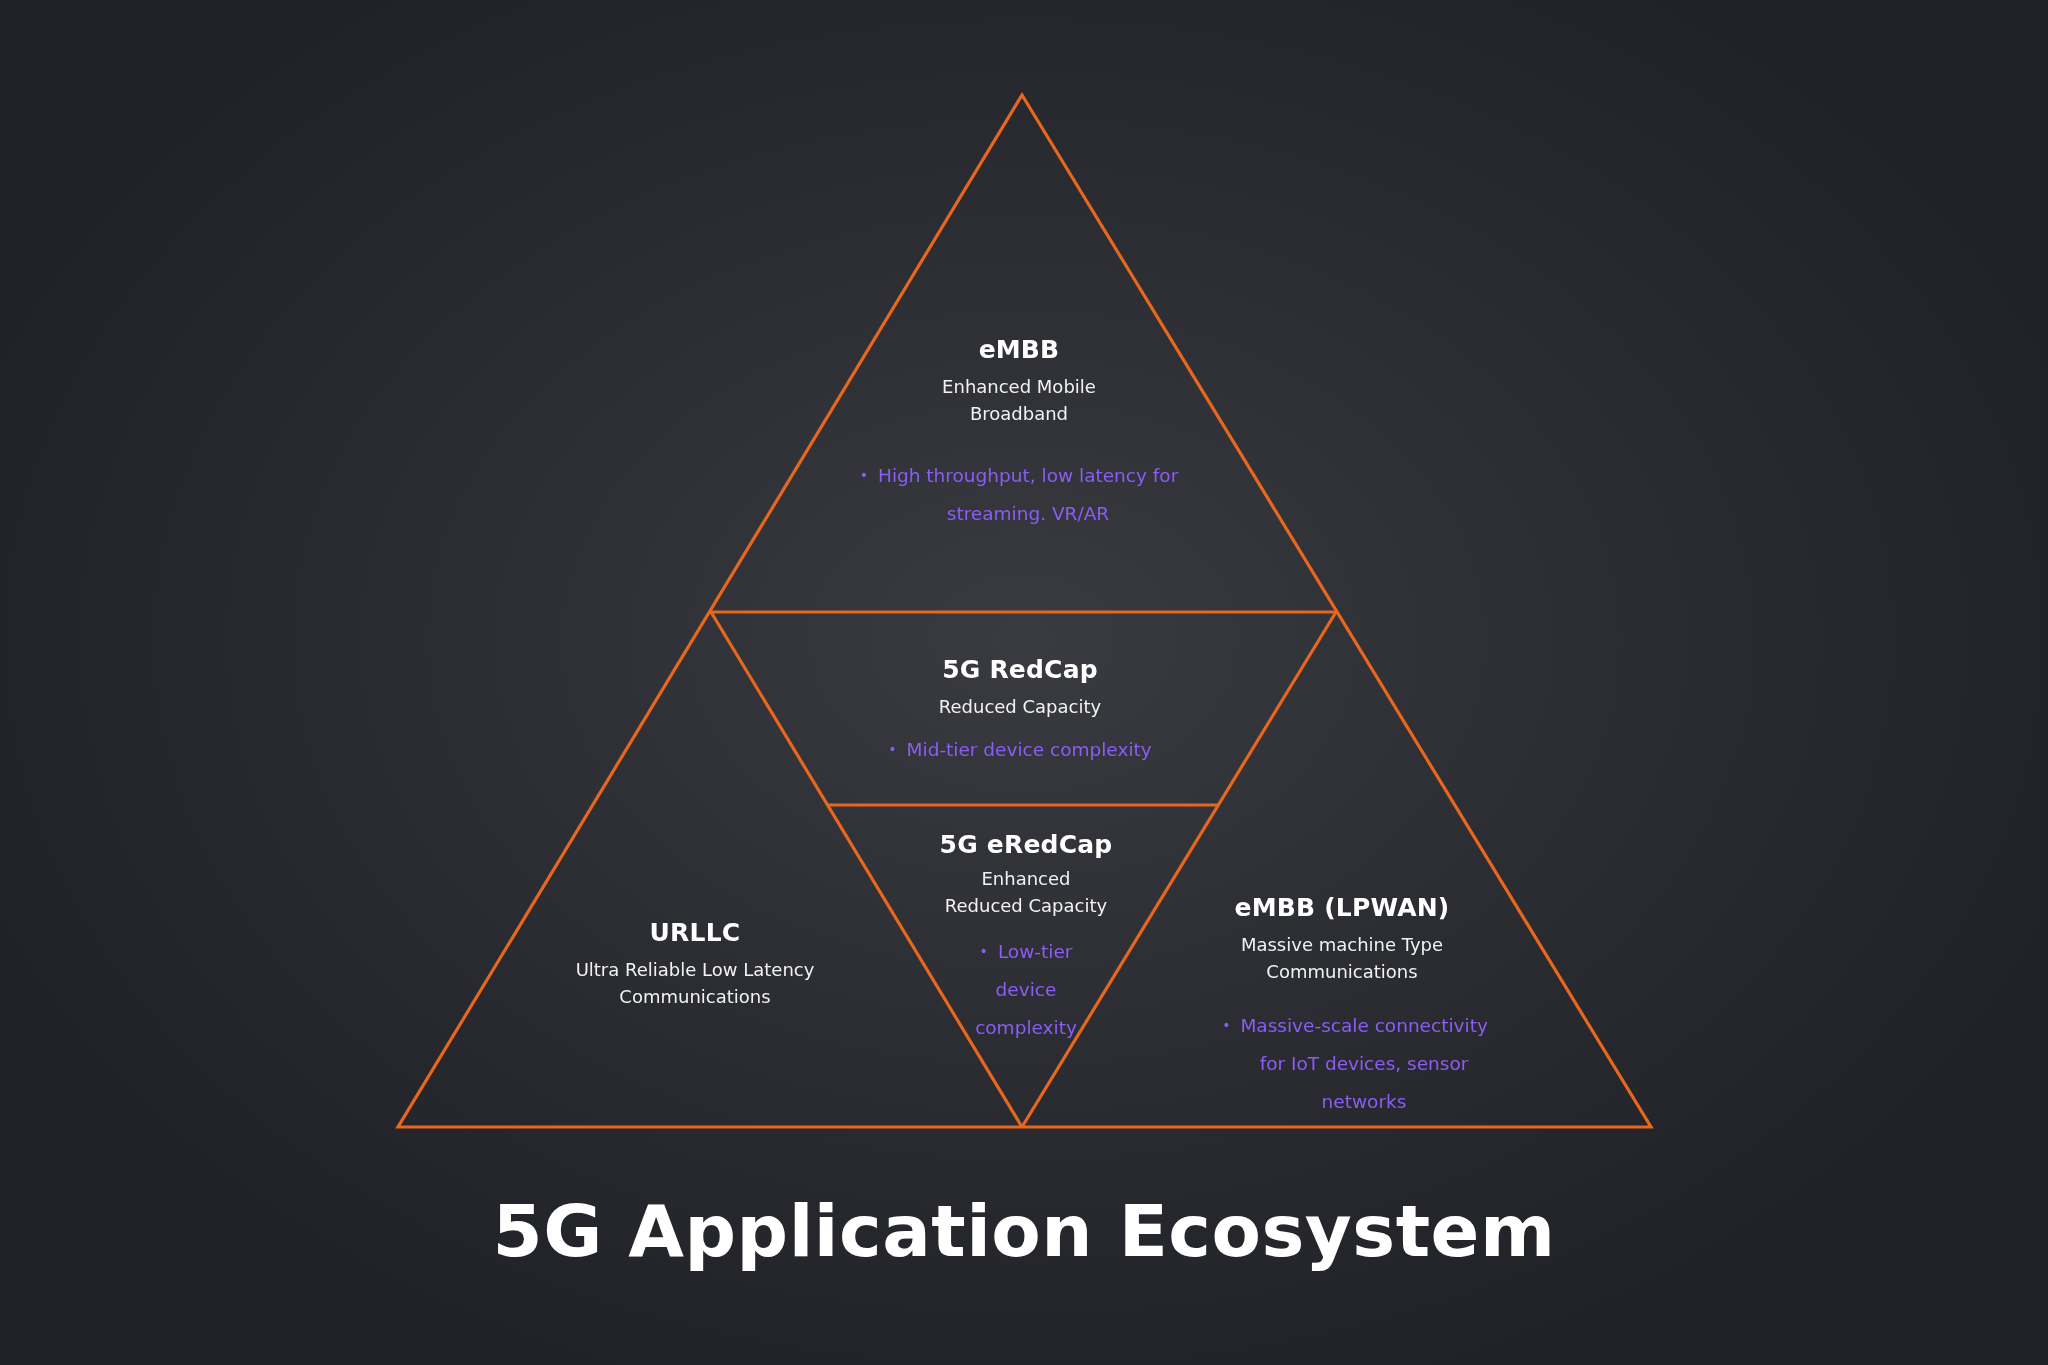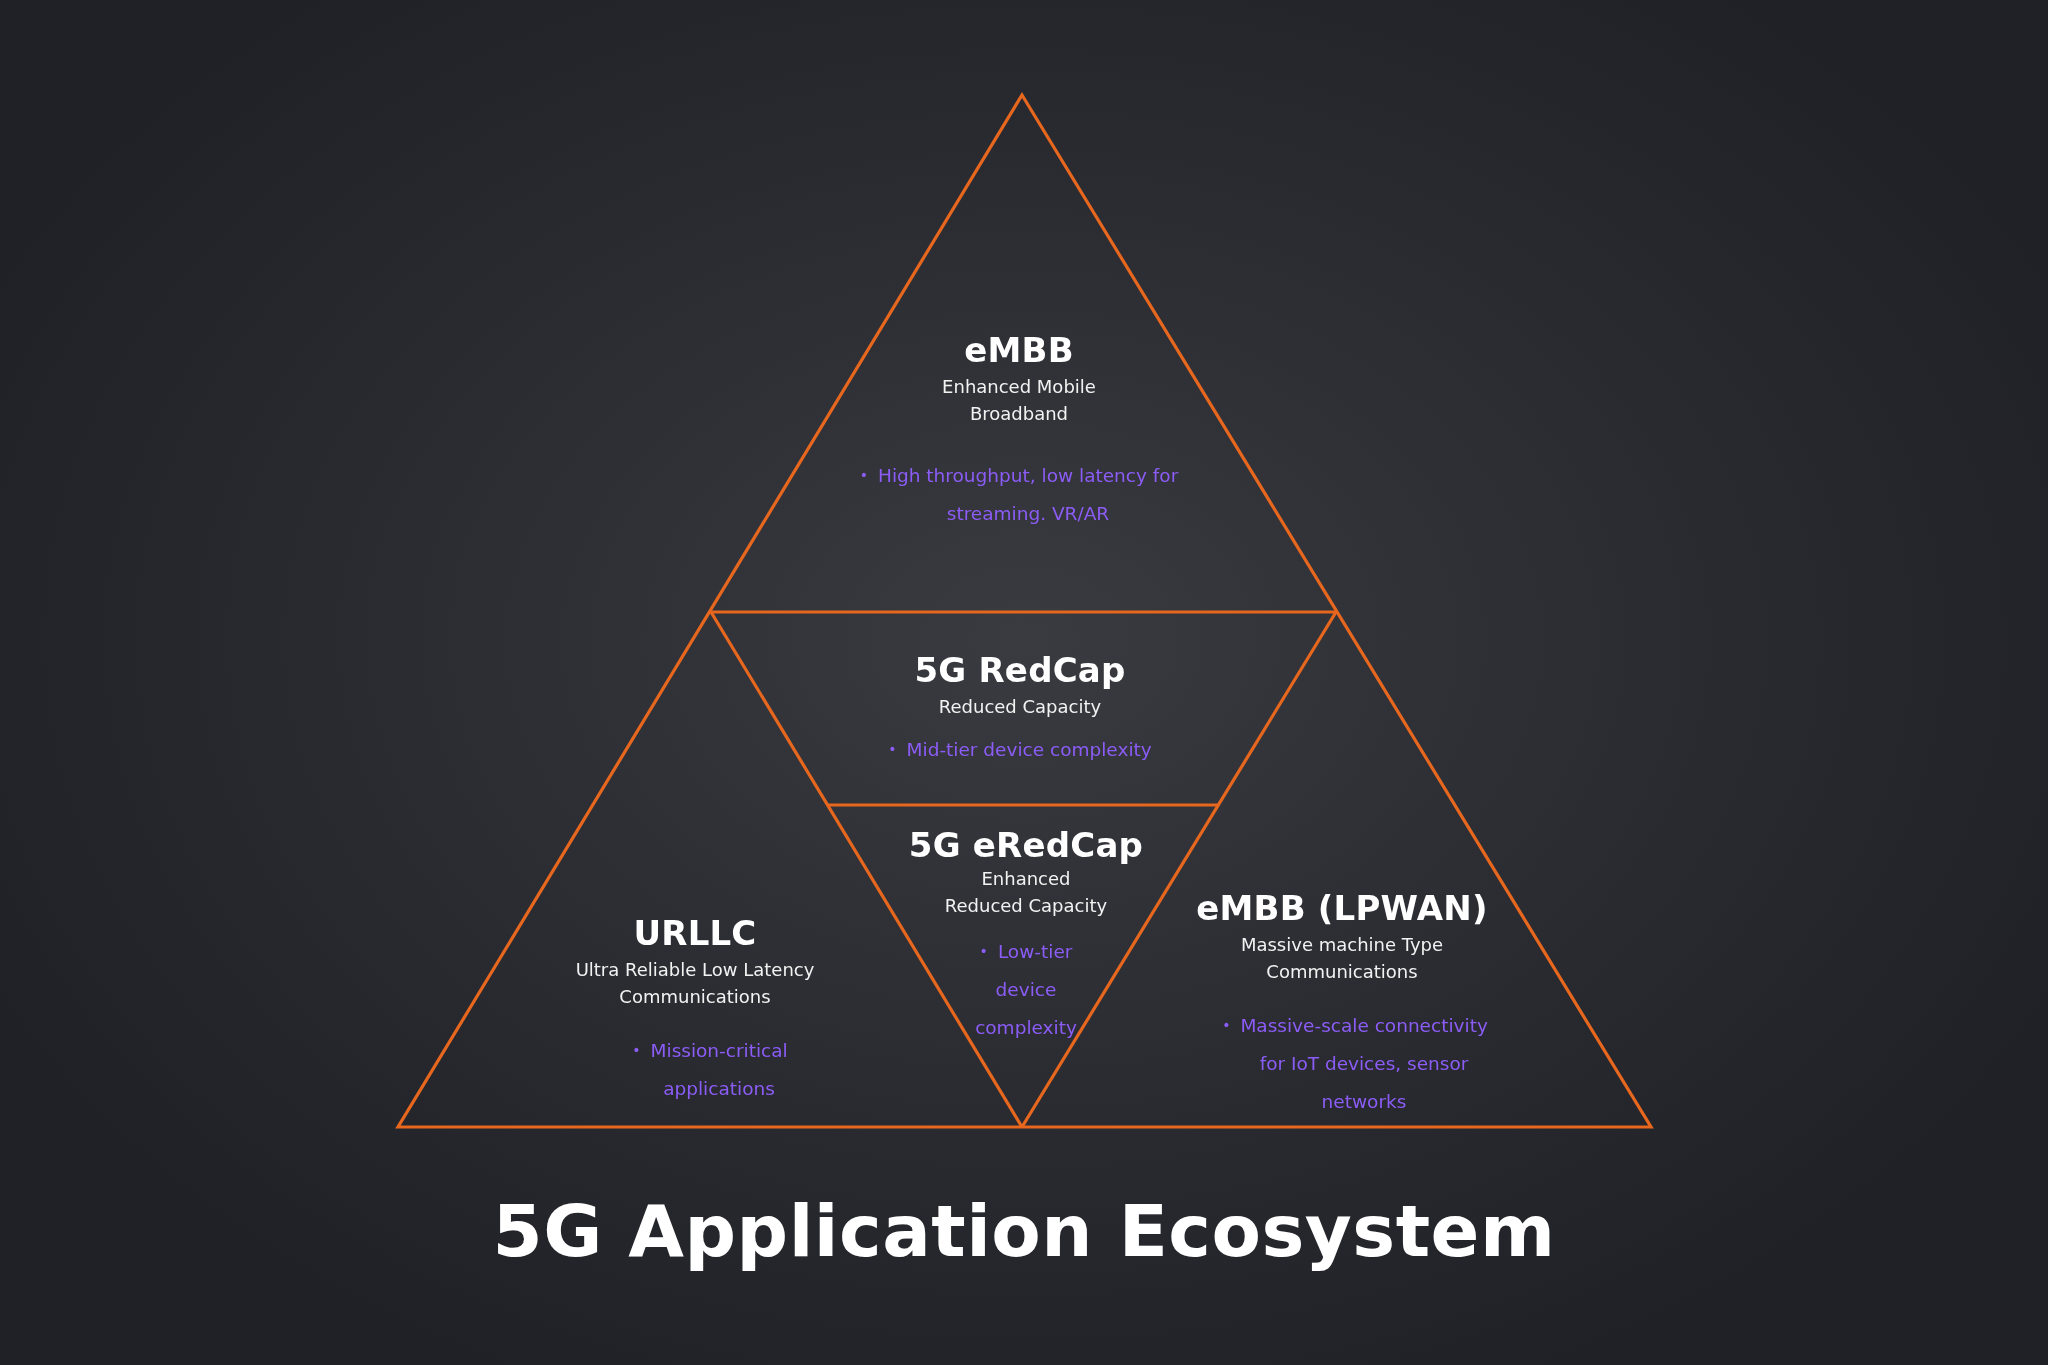--- a/index.html
+++ b/index.html
@@ -22,21 +22,21 @@
       width: 2048px;
       height: 1365px;
     }
     .block {
       position: absolute;
       text-align: center;
       transform: translateX(-50%);
     }
     .heading {
       font-weight: bold;
-      font-size: 34px;
+      font-size: 25px;
       line-height: 40px;
       color: #ffffff;
       white-space: nowrap;
       letter-spacing: 0.2px;
     }
     .subtitle {
       font-weight: normal;
       font-size: 18px;
       line-height: 27px;
       color: #f2f2f2;
@@ -113,24 +113,20 @@
     <div>complexity</div>
   </div>
 </div>
 
 <div class="block" style="left:695px; top:913px; width:340px;">
   <div class="heading">URLLC</div>
   <div class="subtitle" style="margin-top:3px;">
     <div>Ultra Reliable Low Latency</div>
     <div>Communications</div>
   </div>
-  <div class="bullet" style="margin-top:21px; padding-left:30px;">
-    <div><span class="dot">•</span><span>Mission-critical</span></div>
-    <div style="padding-left:18px;">applications</div>
-  </div>
 </div>
 
 <div class="block" style="left:1342px; top:888px; width:360px;">
   <div class="heading">eMBB (LPWAN)</div>
   <div class="subtitle" style="margin-top:3px;">
     <div>Massive machine Type</div>
     <div>Communications</div>
   </div>
   <div class="bullet" style="margin-top:21px; padding-left:26px;">
     <div><span class="dot">•</span><span>Massive-scale connectivity</span></div>

